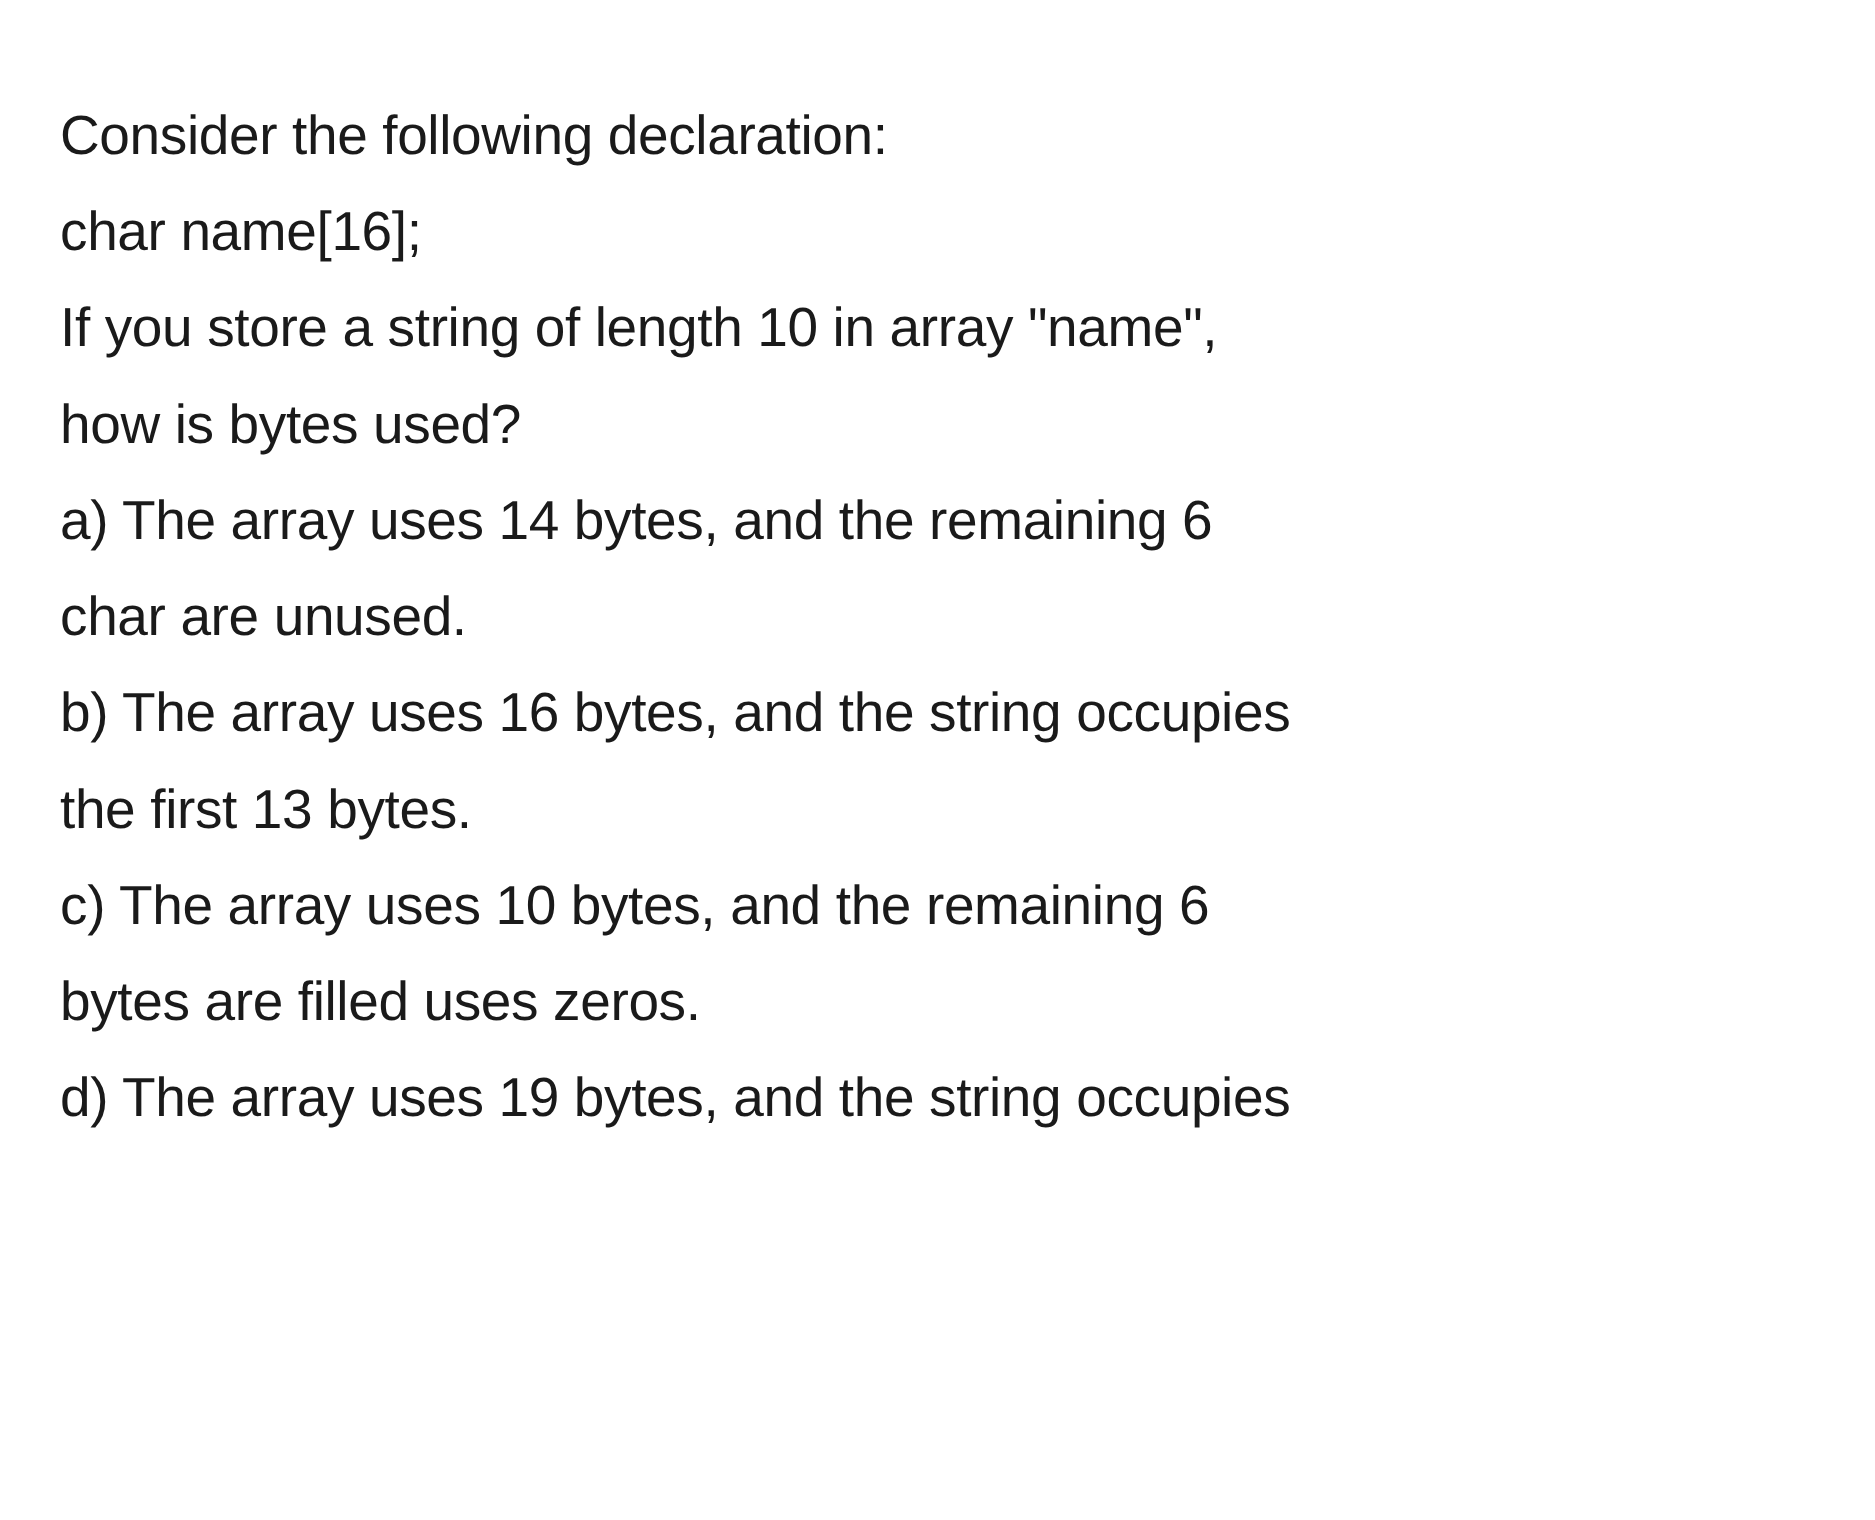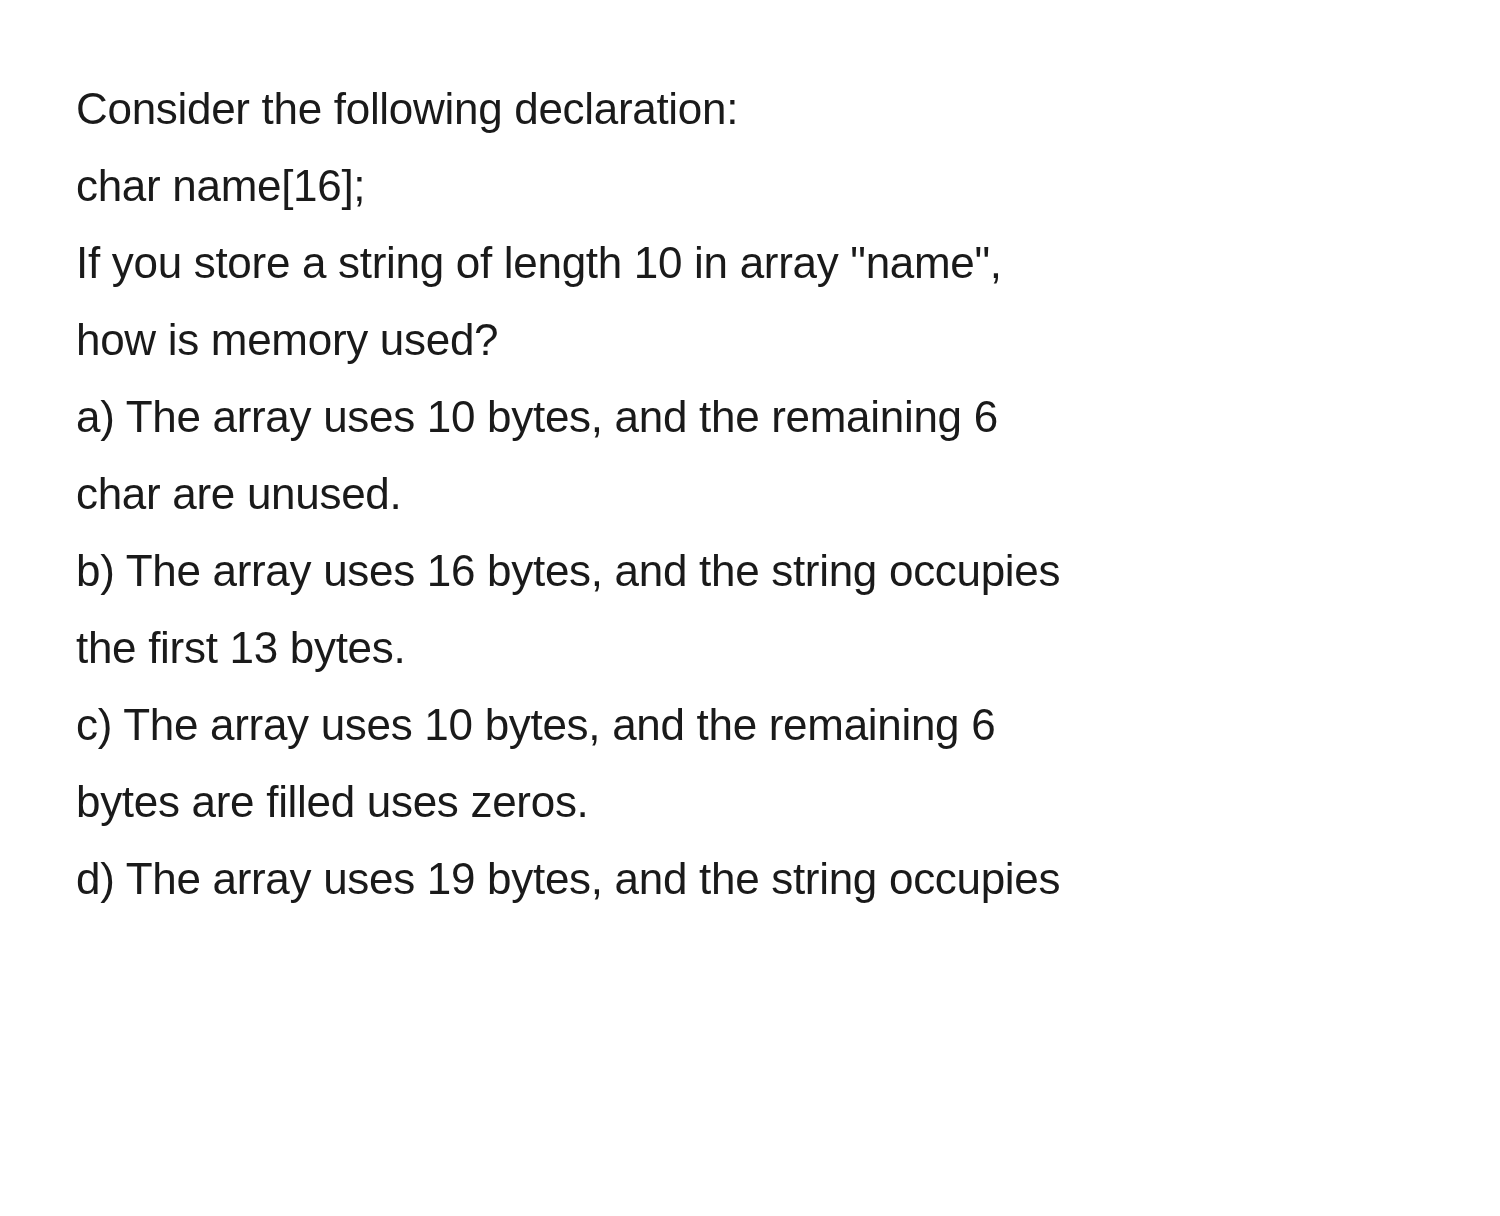--- a/index.html
+++ b/index.html
@@ -16,31 +16,30 @@
       color: #1a1a1a;
     }
     .text-line {
       font-size: 44px;
       line-height: 1.75;
       letter-spacing: -0.3px;
       font-weight: 400;
     }
     .text-block {
       margin-bottom: 0;
-      margin-left: 28px;
     }
   </style>
 </head>
 <body>
 
 <div class="text-block">
   <div class="text-line">Consider the following declaration:</div>
   <div class="text-line">char name[16];</div>
   <div class="text-line">If you store a string of length 10 in array "name",</div>
-  <div class="text-line">how is memory used?</div>
-  <div class="text-line">a) The array uses 10 bytes, and the remaining 6</div>
+  <div class="text-line">how is bytes used?</div>
+  <div class="text-line">a) The array uses 14 bytes, and the remaining 6</div>
   <div class="text-line">char are unused.</div>
   <div class="text-line">b) The array uses 16 bytes, and the string occupies</div>
   <div class="text-line">the first 13 bytes.</div>
   <div class="text-line">c) The array uses 10 bytes, and the remaining 6</div>
   <div class="text-line">bytes are filled uses zeros.</div>
   <div class="text-line">d) The array uses 19 bytes, and the string occupies</div>
 </div>
 
 </body></html>

